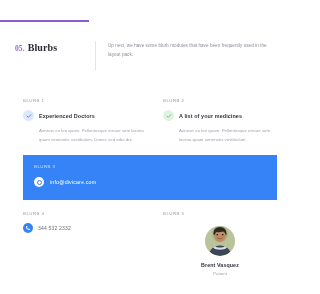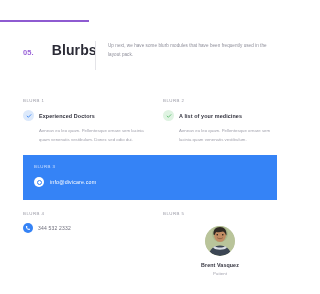--- a/index.html
+++ b/index.html
@@ -31,35 +31,36 @@
     position: absolute;
     top: 40px;
     left: 0;
     right: 0;
     height: 32px;
     display: flex;
     align-items: flex-start;
   }
   .head-left {
     width: 95px;
-    padding-left: 23px;
+    padding-left: 15px;
     box-sizing: border-box;
     display: flex;
     align-items: baseline;
-    gap: 18px;
+    gap: 3px;
     padding-top: 2px;
+    font-family: Liberation Serif, serif;
   }
   .head-num {
     font-size: 7.5px;
     font-weight: bold;
     color: #9a63d8;
     letter-spacing: 0.1px;
   }
   .head-title {
-    font-size: 14px;
+    font-size: 10px;
     font-weight: bold;
     color: #2b2b36;
     letter-spacing: 0.1px;
   }
   .head-divider {
     width: 1px;
     align-self: stretch;
     background: #e4e4e8;
     margin-top: 1px;
     margin-bottom: 2px;

